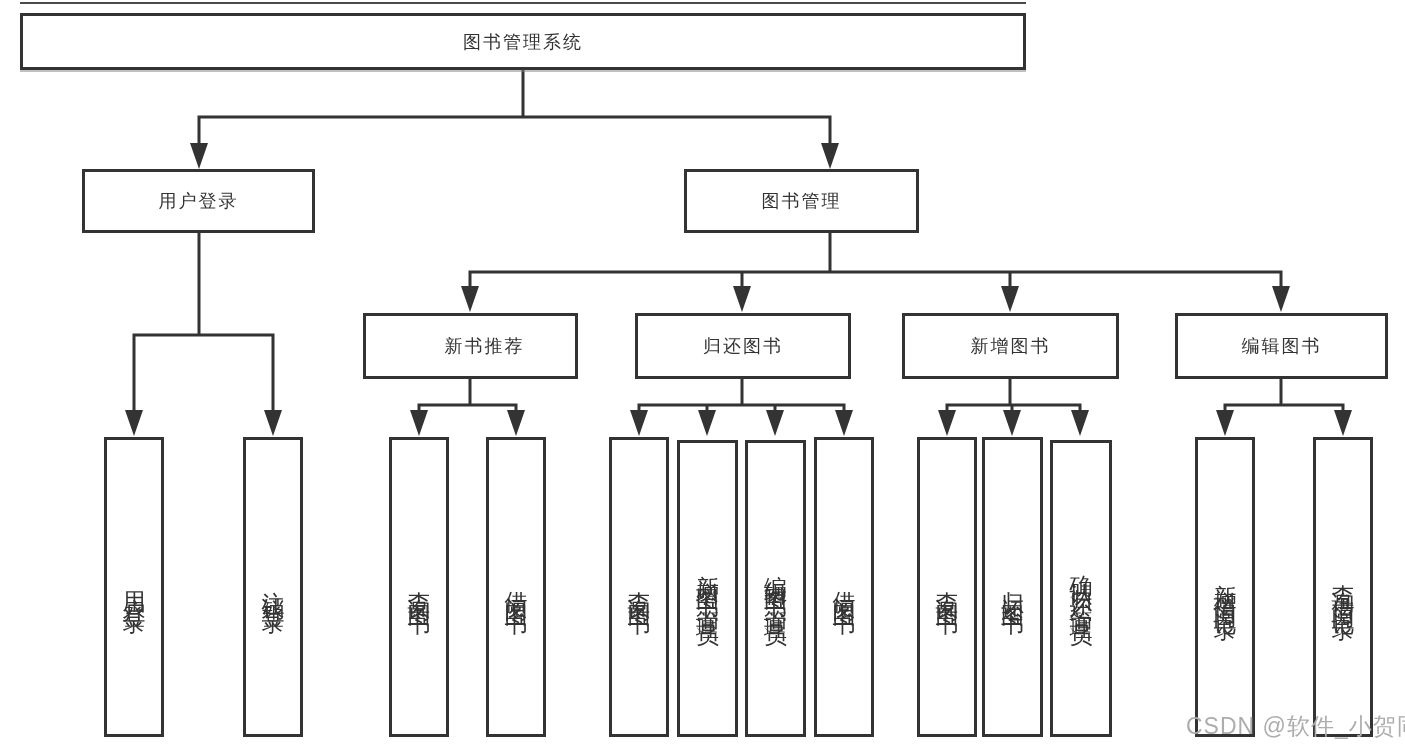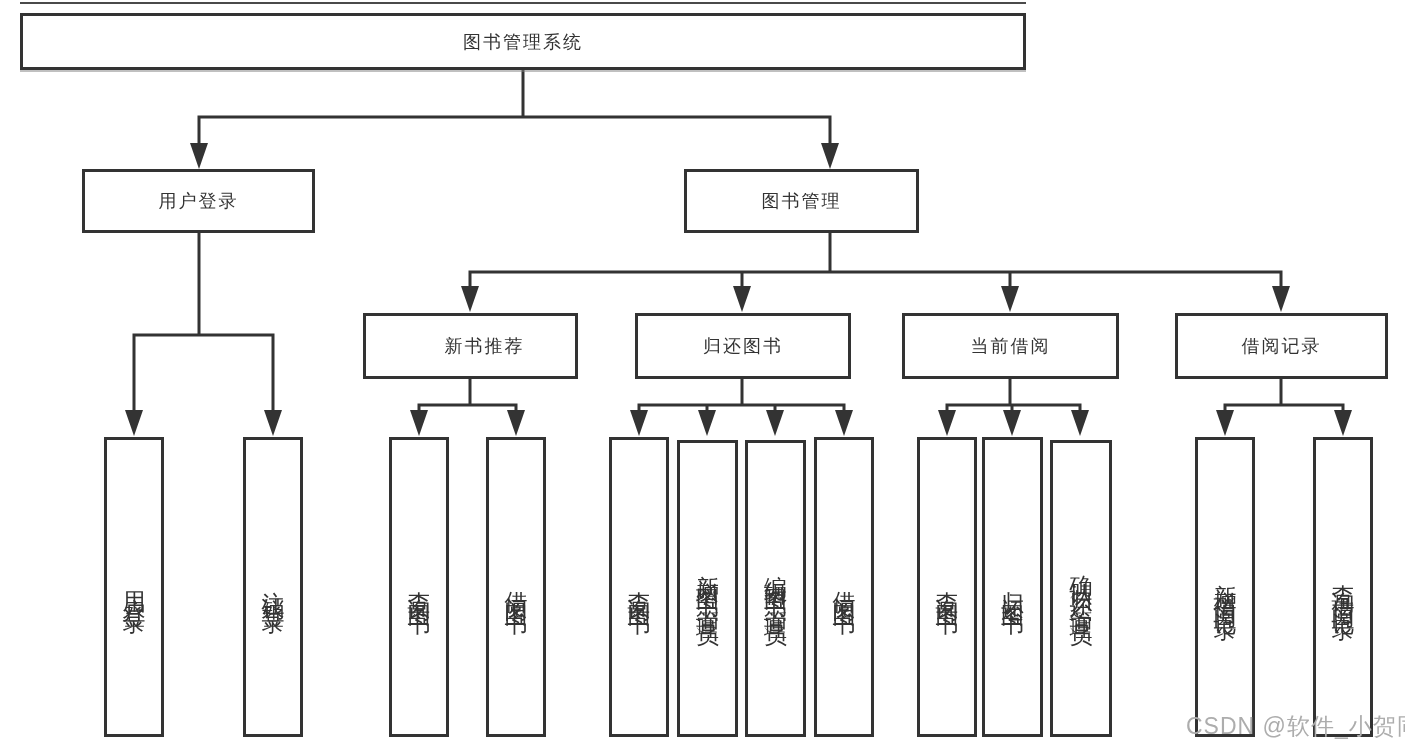--- a/index.html
+++ b/index.html
@@ -127,22 +127,22 @@
     </g>
   </svg>
 
   <div class="node node-h root-box" style="left:20px; top:13px; width:1006px; height:57px;">图书管理系统</div>
 
   <div class="node node-h" style="left:82px; top:169px; width:233px; height:64px;">用户登录</div>
   <div class="node node-h" style="left:684px; top:169px; width:235px; height:64px;">图书管理</div>
 
   <div class="node node-h" style="left:363px; top:313px; width:215px; height:66px;padding-left:28px;">新书推荐</div>
   <div class="node node-h" style="left:635px; top:313px; width:216px; height:66px;">归还图书</div>
-  <div class="node node-h" style="left:902px; top:313px; width:217px; height:66px;">当前借阅</div>
-  <div class="node node-h" style="left:1175px; top:313px; width:213px; height:66px;">借阅记录</div>
+  <div class="node node-h" style="left:902px; top:313px; width:217px; height:66px;">新增图书</div>
+  <div class="node node-h" style="left:1175px; top:313px; width:213px; height:66px;">编辑图书</div>
 
   <div class="node node-v" style="left:104px; top:437px; width:60px; height:300px;">
     <span>用户登录</span>
   </div>
   <div class="node node-v" style="left:243px; top:437px; width:60px; height:300px;">
     <span>注销登录</span>
   </div>
 
   <div class="node node-v" style="left:389px; top:437px; width:60px; height:300px;">
     <span>查询图书</span>

